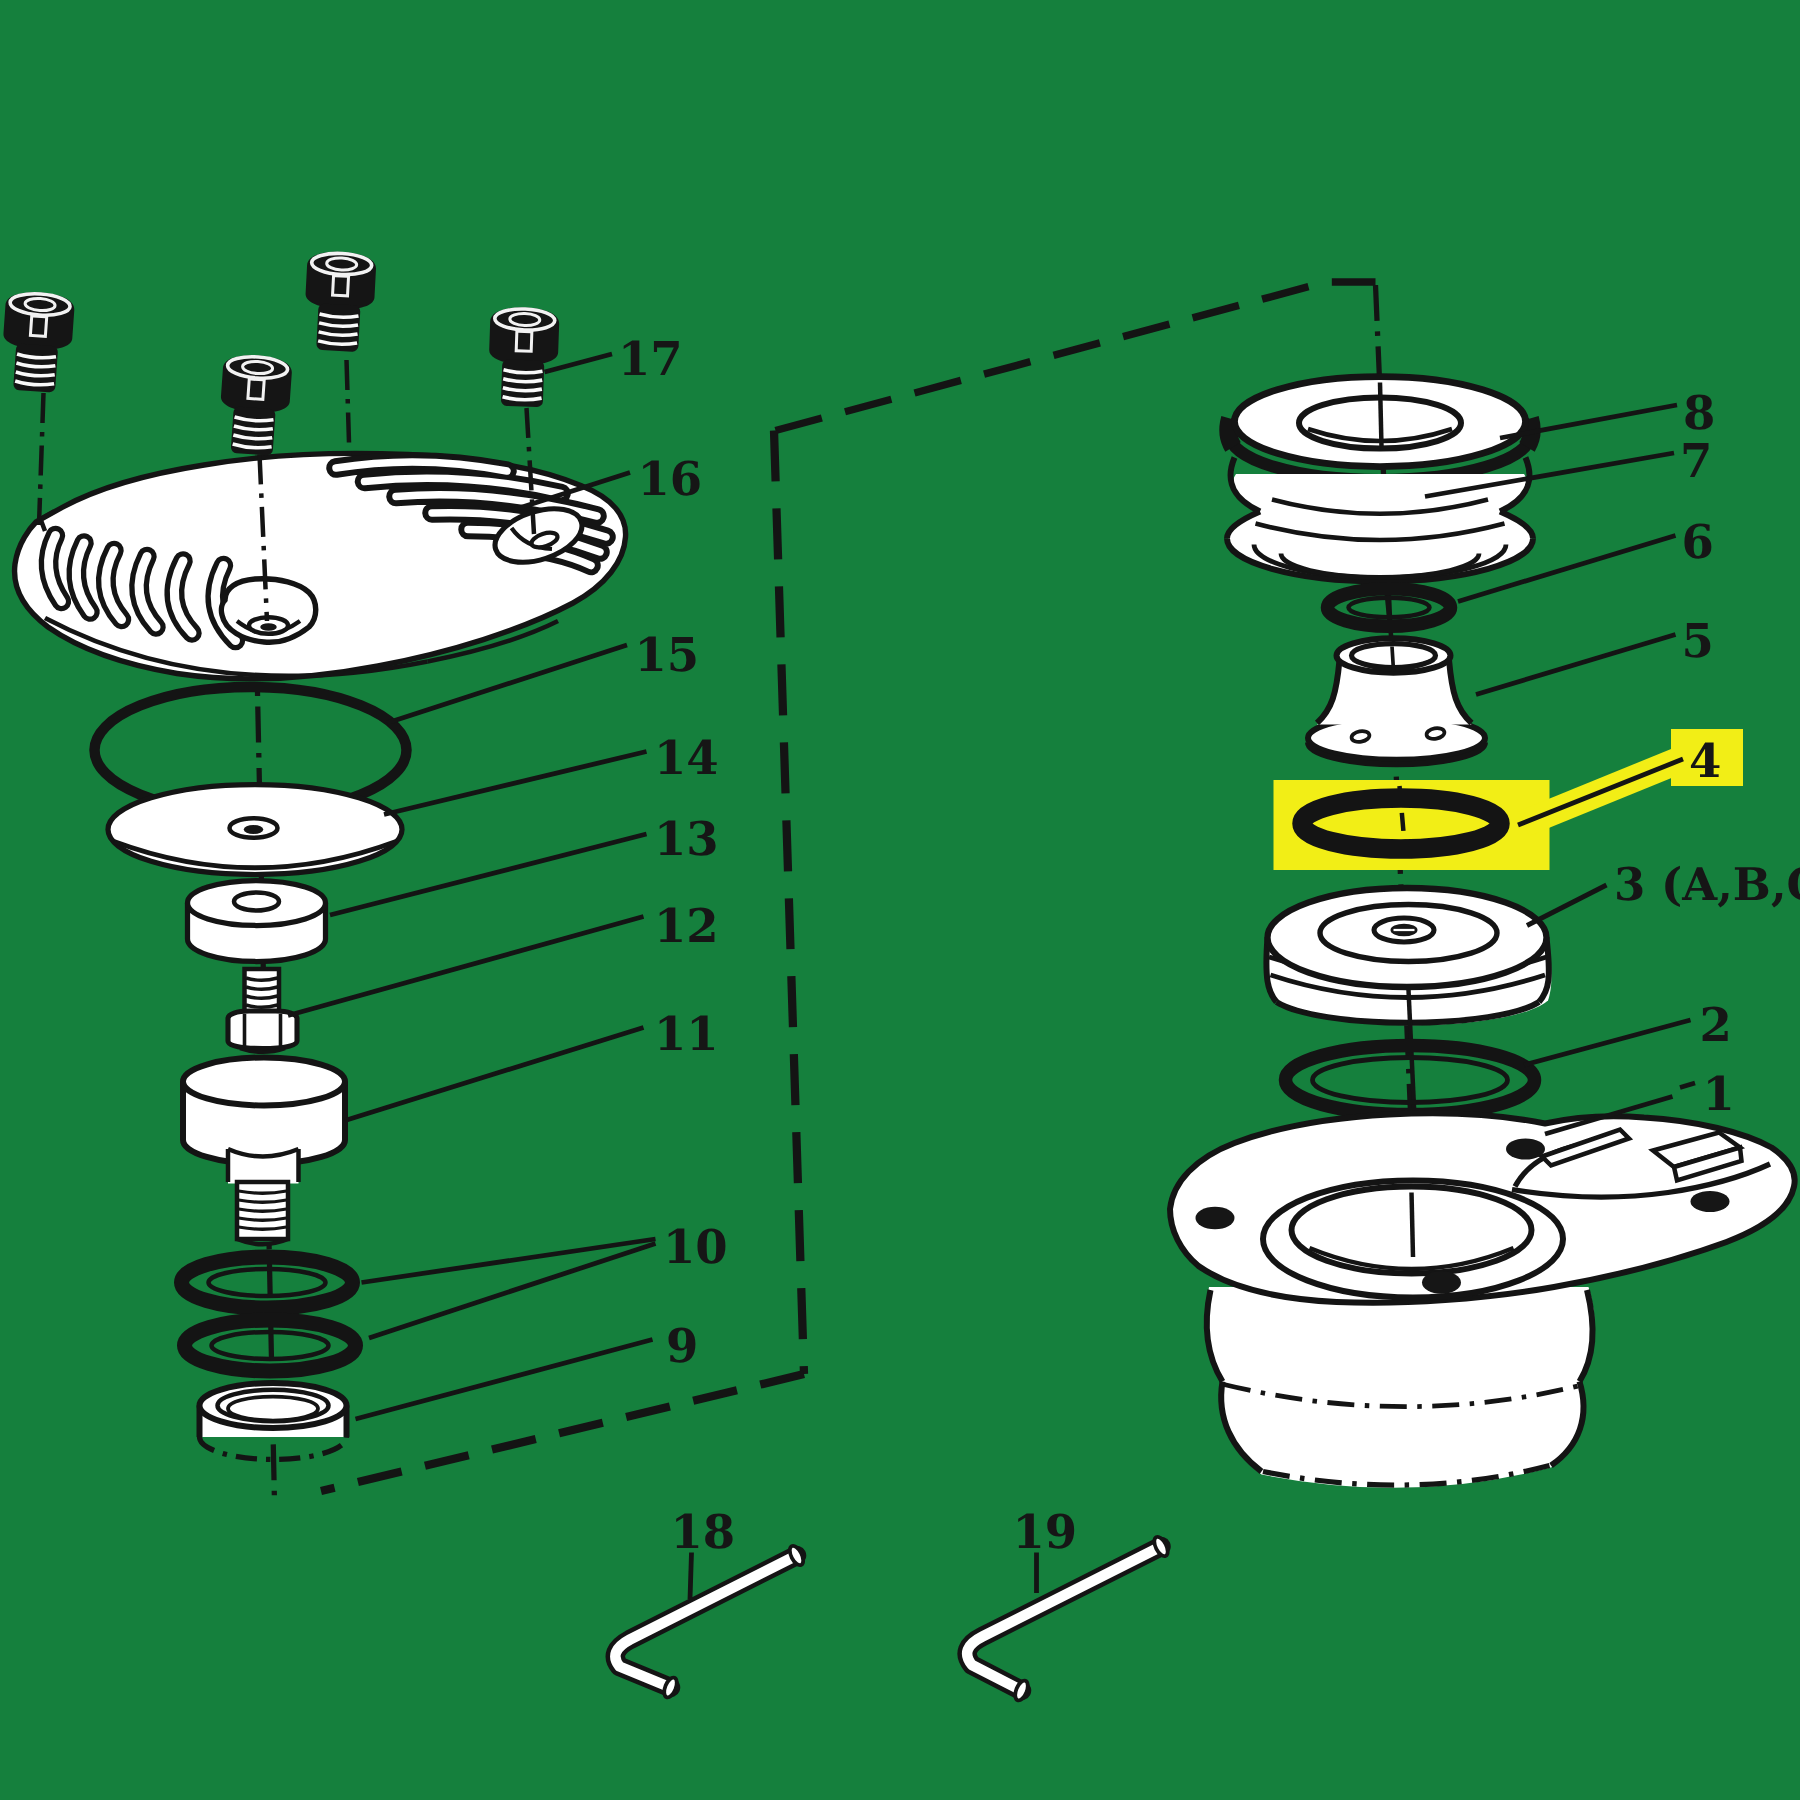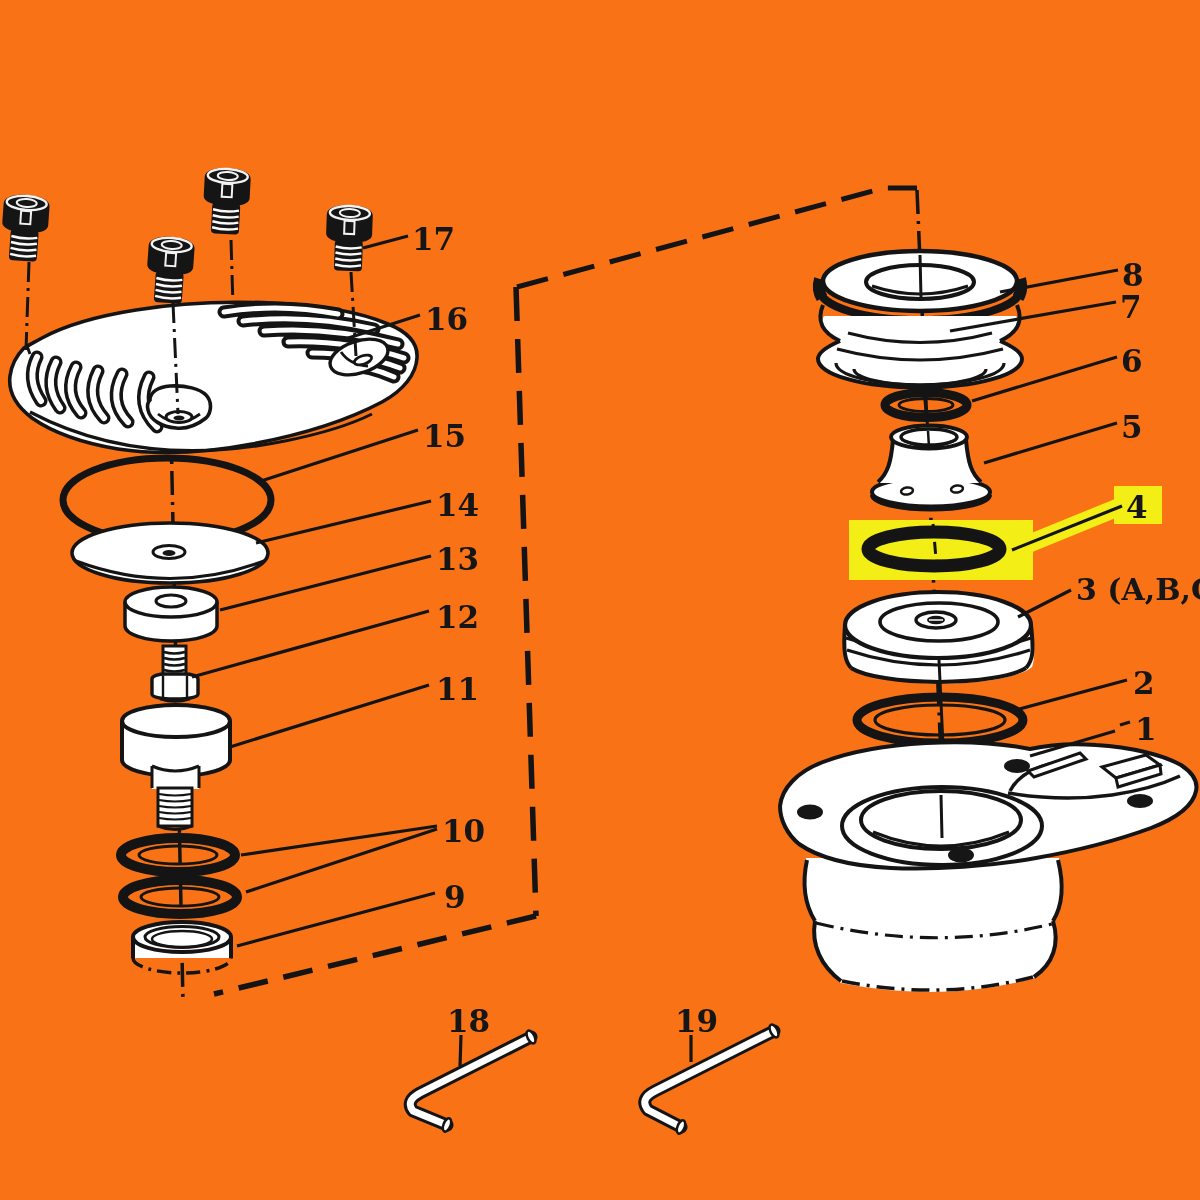--- a/index.html
+++ b/index.html
@@ -1,16 +1,16 @@
 <!DOCTYPE html>
 <html><head>
 <meta charset="utf-8">
 <style>
   html,body{margin:0;padding:0;background:#ffffff;}
-  .canvas{position:relative;width:1200px;height:1200px;background:#f97316;overflow:hidden;}
+  .canvas{position:relative;width:1200px;height:1200px;background:#15803d;overflow:hidden;}
   svg{display:block;}
   .callout{font-family:"DejaVu Serif", serif;font-weight:bold;font-size:31px;fill:#161616;}
   .callout-wide{font-family:"DejaVu Serif", serif;font-weight:bold;font-size:30px;fill:#161616;}
 </style>
 </head>
 <body>
 
 <div class="canvas">
 <svg width="1200" height="1200" viewBox="0 0 1200 1200" xmlns="http://www.w3.org/2000/svg">
 

